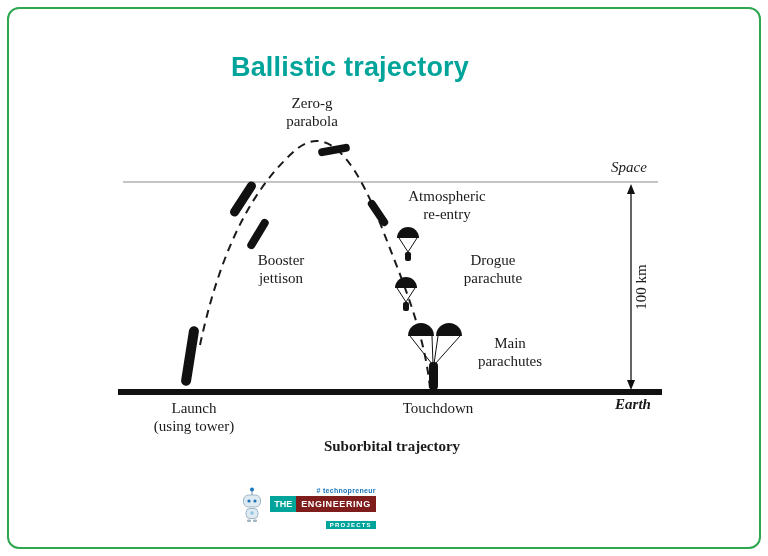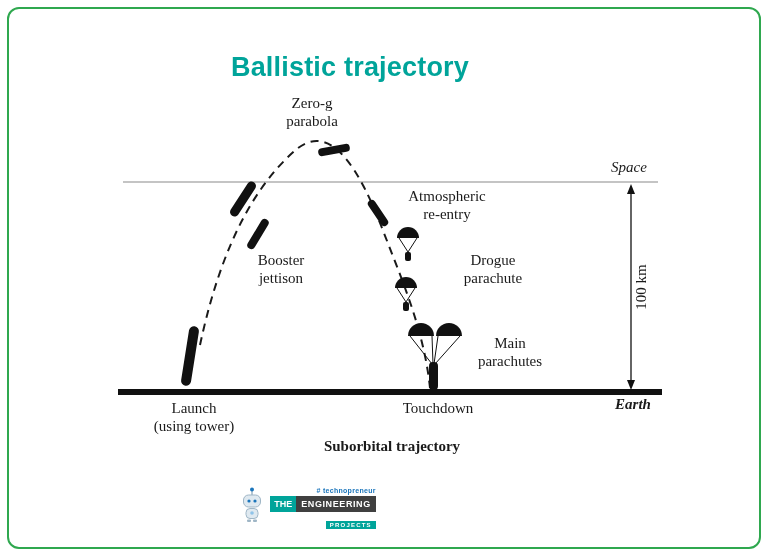--- a/index.html
+++ b/index.html
@@ -26,21 +26,21 @@
   svg .caption { font-size:15px; font-weight:bold; }
 
   .footer {
     position:absolute; left:0; top:487px; width:616px;
     display:flex; justify-content:center; align-items:flex-start; gap:6px;
   }
   .brand { display:flex; flex-direction:column; }
   .tagline { color:#1b75bb; font-size:7px; font-weight:bold; text-align:right; margin-bottom:2px; letter-spacing:0.3px; }
   .brandrow { display:flex; }
   .brand-the { background:#00a49a; color:#fff; font-size:9px; font-weight:bold; padding:3px 4px; }
-  .brand-eng { background:#404040; color:#fff; font-size:9px; font-weight:bold; padding:3px 5px; letter-spacing:0.6px; }
+  .brand-eng { background:#7f1d1d; color:#fff; font-size:9px; font-weight:bold; padding:3px 5px; letter-spacing:0.6px; }
   .projrow { text-align:right; margin-top:1px; }
   .brand-proj { background:#00a49a; color:#fff; font-size:6px; font-weight:bold; padding:1px 4px; letter-spacing:1.2px; }
 </style>
 </head>
 <body>
 
 <div class="frame"></div>
 
 <div class="page-title">Ballistic trajectory</div>
 

